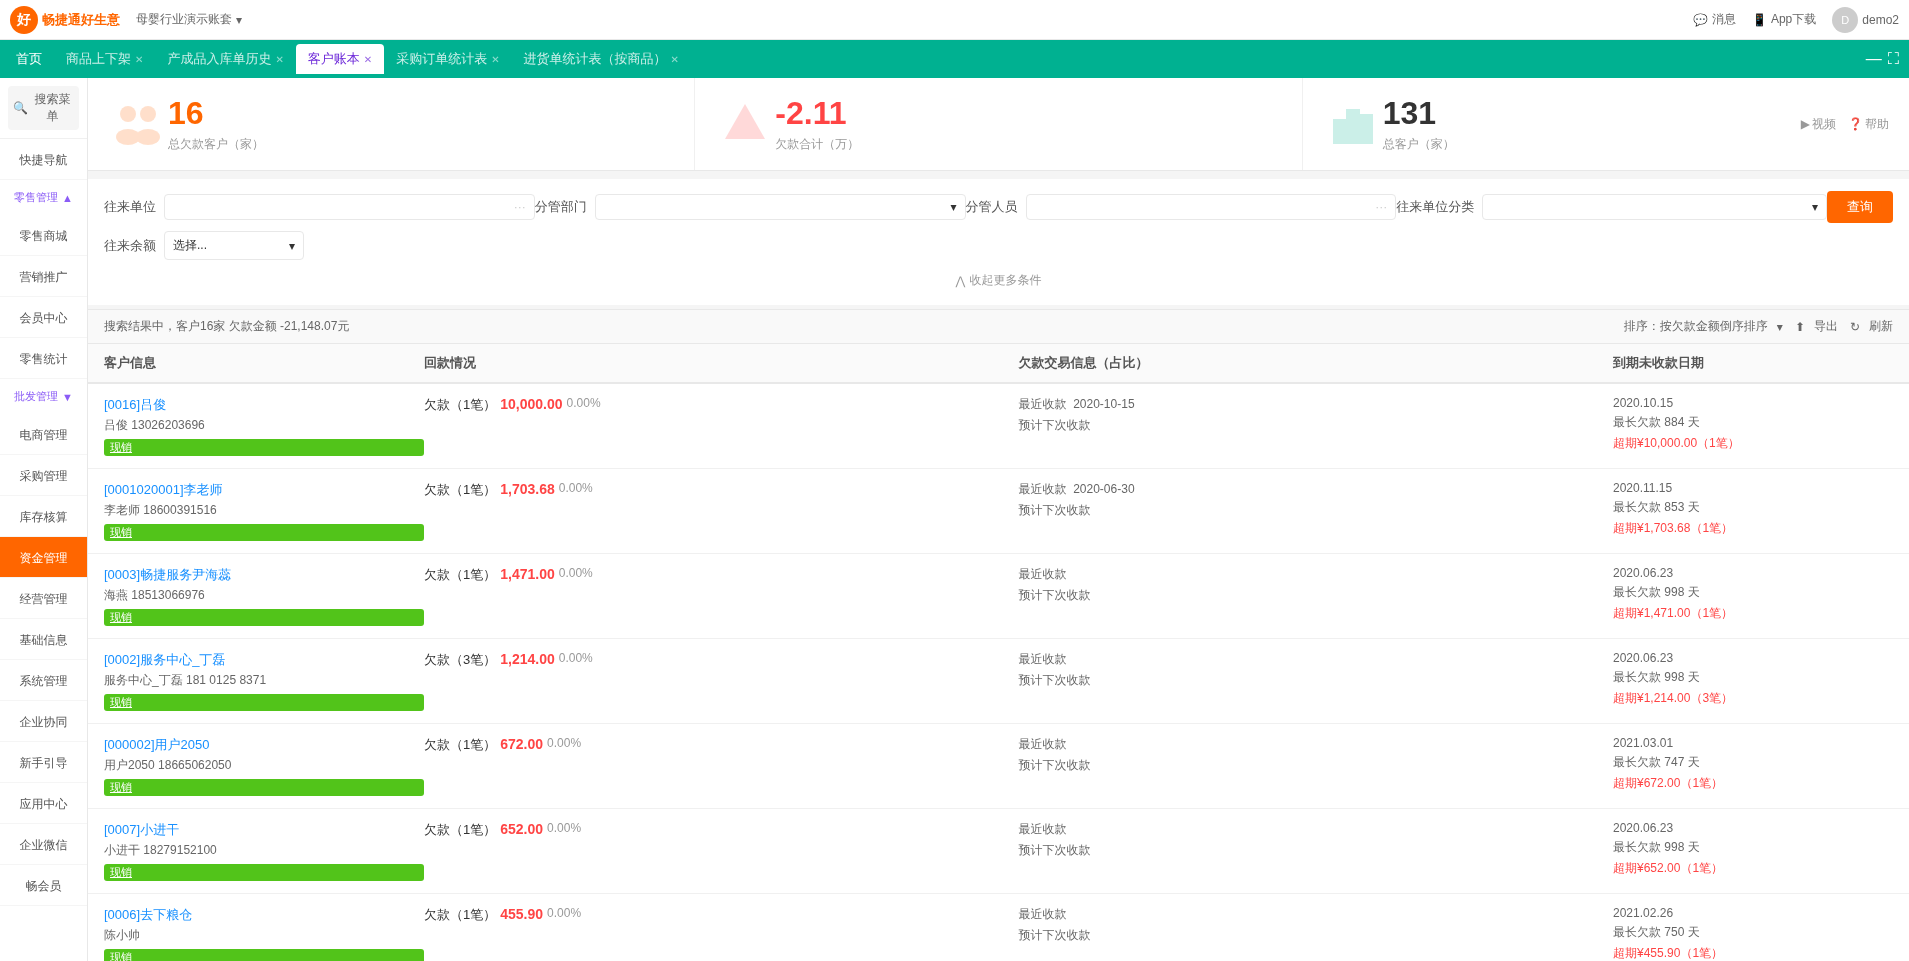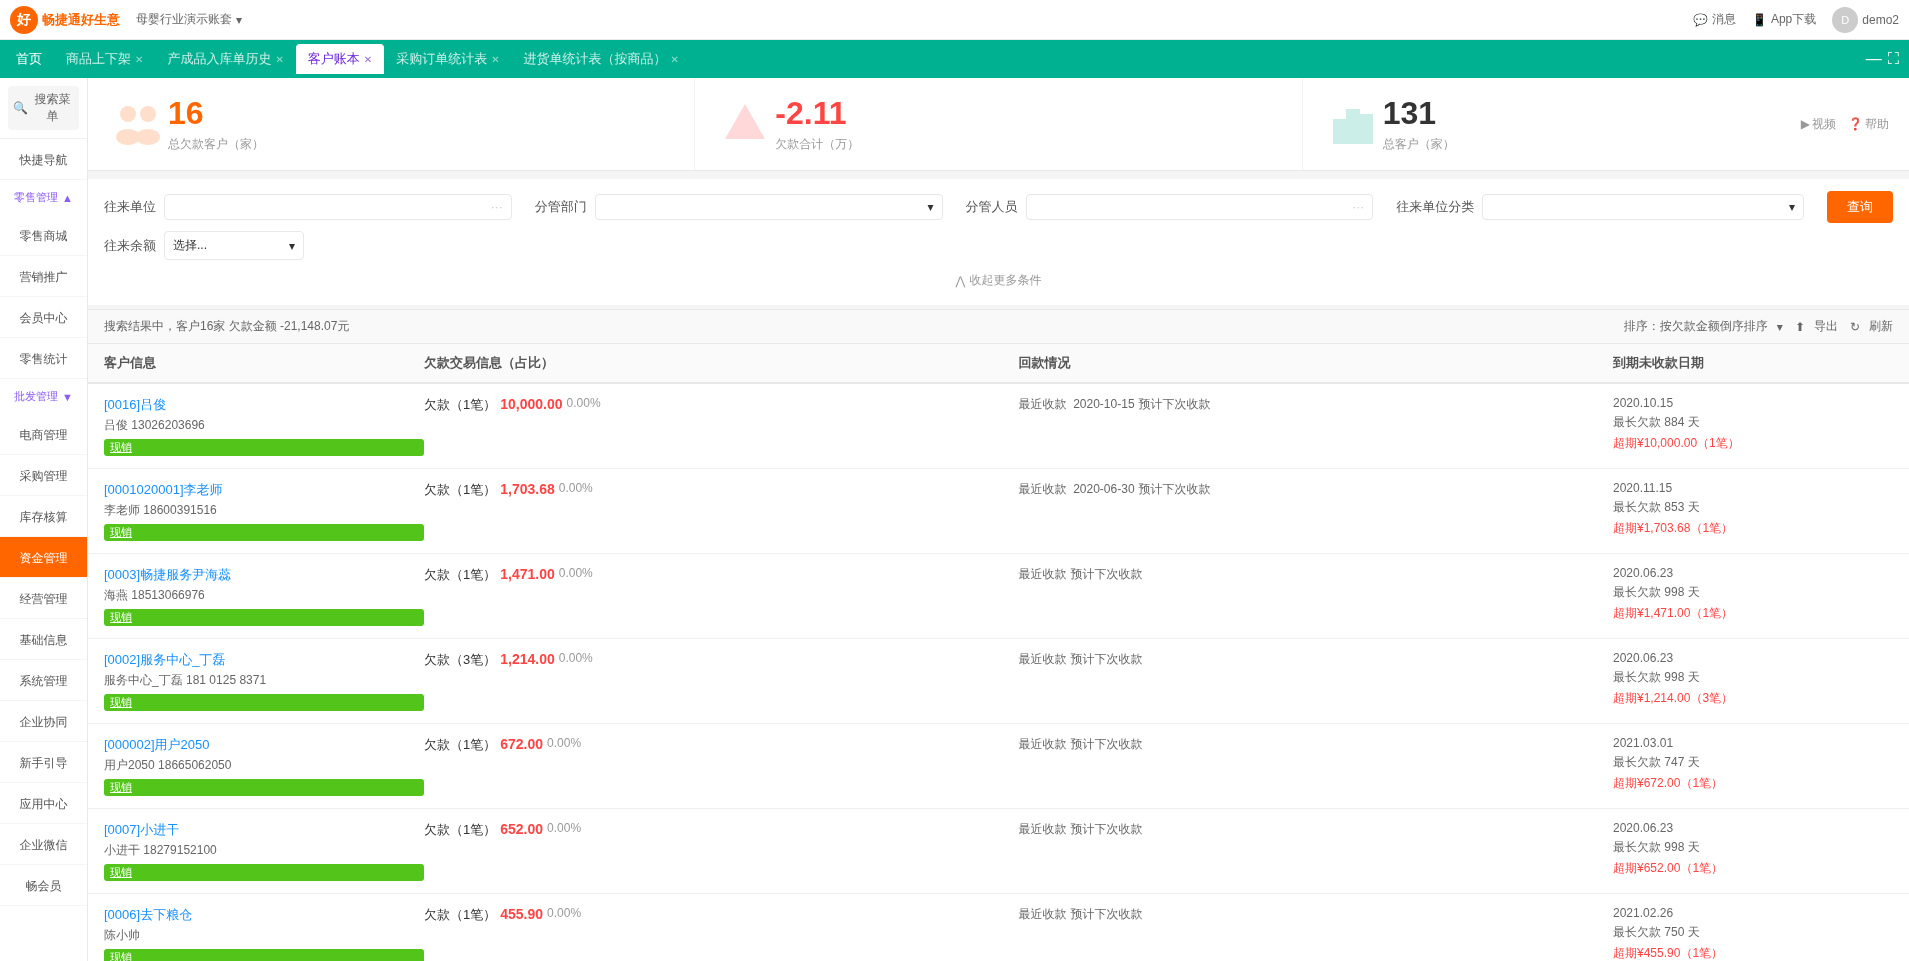--- a/index.html
+++ b/index.html
@@ -49,21 +49,21 @@
     .stat-number { font-size: 32px; font-weight: bold; }
     .stat-number.red { color: #ff4444; }
     .stat-number.orange { color: #ff6600; }
     .stat-number.dark { color: #333; font-weight: 900; }
     .stat-label { font-size: 12px; color: #999; margin-top: 4px; }
     .stat-card-actions { margin-left: auto; display: flex; gap: 12px; font-size: 12px; color: #999; align-items: flex-start; }
     .stat-card-actions span { cursor: pointer; display: flex; align-items: center; gap: 2px; }
     
     
     .filter-area { background: #fff; padding: 12px 16px; margin-bottom: 4px; }
-    .filter-row { display: flex; align-items: center; gap: 23px; margin-bottom: 8px; }
+    .filter-row { display: flex; align-items: center; gap: 0; margin-bottom: 8px; }
     .filter-item { display: flex; align-items: center; gap: 8px; flex: 1; }
     .filter-label { font-size: 13px; color: #555; white-space: nowrap; }
     .filter-input { flex: 1; border: 1px solid #e8e8e8; border-radius: 4px; padding: 5px 8px; font-size: 12px; color: #333; display: flex; align-items: center; justify-content: space-between; cursor: pointer; background: white; }
     .filter-input.with-dots { justify-content: flex-end; color: #ccc; }
     .filter-select { flex: 1; border: 1px solid #e8e8e8; border-radius: 4px; padding: 5px 8px; font-size: 12px; color: #333; display: flex; align-items: center; justify-content: space-between; cursor: pointer; background: white; }
     .btn-query { background: #ff6600; color: white; border: none; border-radius: 4px; padding: 7px 20px; font-size: 13px; cursor: pointer; white-space: nowrap; }
     .collapse-row { text-align: center; padding: 4px 0; font-size: 12px; color: #999; cursor: pointer; }
     .collapse-row span { display: flex; align-items: center; justify-content: center; gap: 4px; }
     
     
@@ -79,21 +79,21 @@
     .customer-info { display: flex; flex-direction: column; gap: 3px; }
     .customer-name { color: #1890ff; cursor: pointer; font-size: 13px; }
     .customer-contact { font-size: 12px; color: #666; }
     .customer-tag { display: inline-block; background: #52c41a; color: white; font-size: 11px; padding: 1px 6px; border-radius: 3px; margin-top: 2px; text-decoration: underline; }
     
     .debt-info { display: flex; flex-direction: row; gap: 4px; }
     .debt-count { font-size: 13px; color: #333; }
     .debt-amount { color: #ff4444; font-size: 14px; font-weight: bold; }
     .debt-ratio { font-size: 12px; color: #999; }
     
-    .payment-info { display: flex; gap: 4px; font-size: 12px; color: #666; }
+    .payment-info { display: flex; flex-direction: column; gap: 4px; font-size: 12px; color: #666; }
     
     .overdue-info { display: flex; flex-direction: column; gap: 4px; font-size: 12px; color: #666; }
     .overdue-link { color: #ff4444; cursor: pointer; font-size: 12px; }
     
     
     ::-webkit-scrollbar { width: 6px; height: 6px; }
     ::-webkit-scrollbar-track { background: #f1f1f1; }
     ::-webkit-scrollbar-thumb { background: #ccc; border-radius: 3px; }
   </style>
 </head>
@@ -342,22 +342,22 @@
           <span>
             <span>↻</span>
             <span>刷新</span>
           </span>
         </div>
       </div>
 
       <div class="table-container">
         <div class="table-header">
           <div>客户信息</div>
+          <div>回款情况</div>
           <div>欠款交易信息（占比）</div>
-          <div>回款情况</div>
           <div>到期未收款日期</div>
         </div>
 
         <div class="table-row">
           <div class="customer-info">
             <span class="customer-name">[0016]吕俊</span>
             <span class="customer-contact">吕俊  13026203696</span>
             <span class="customer-tag">现销</span>
           </div>
           <div class="debt-info">

